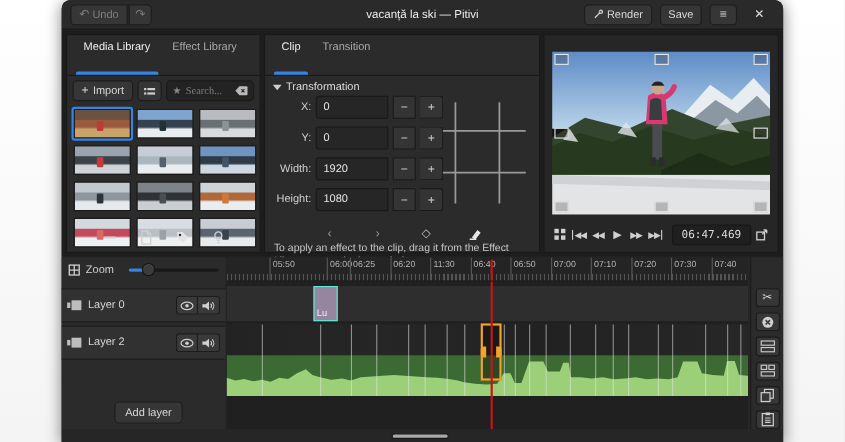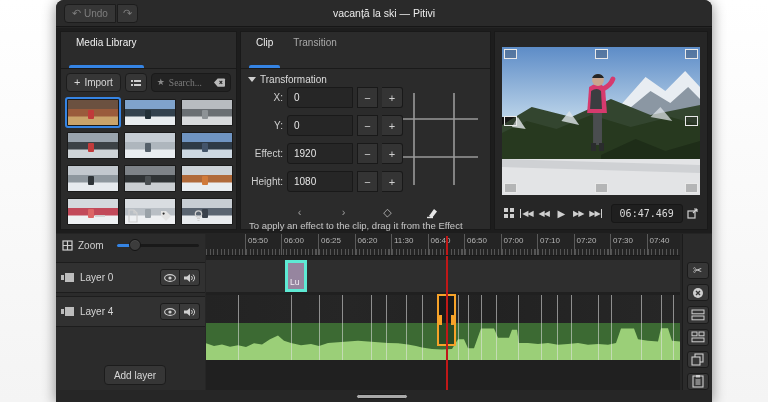--- a/index.html
+++ b/index.html
@@ -111,21 +111,21 @@
   .ruler .minor { position:absolute; left:0; right:0; bottom:0; height:6px;
                   background:repeating-linear-gradient(90deg,#555 0 1px,transparent 1px 3.65px); }
   .tick { position:absolute; top:0; bottom:0; border-left:1px solid #5a5a5a; color:#b5b5b5;
           font-size:8px; padding:2px 0 0 2px; white-space:nowrap;margin-left:15px; }
   .tracks { position:absolute; left:150px; top:22px; width:474px; bottom:12px; background:#202020; overflow:hidden; }
   .track0 { position:absolute; left:0; right:0; top:4px; height:32px; background:#2e2e2e; }
   .track1 { position:absolute; left:0; right:0; top:39px; height:65px; background:#242424; }
   .track1 .vid { position:absolute; left:0; right:0; top:0; height:28px;
                  background:linear-gradient(90deg,#232323 0%,#262626 30%,#222 60%,#272727 100%); }
   .track1 .aud { position:absolute; left:0; right:0; top:28px; height:37px; background:#3c6a33; }
-  .title-clip { position:absolute; top:0; height:32px; background:#96859f; border:3px solid #5eead4;
+  .title-clip { position:absolute; top:0; height:32px; background:#96859f; border:1px solid #5eead4;
                 color:#f3eef6; font-size:8.5px; display:flex; align-items:flex-end; padding:2px 2px;
                 overflow:hidden; }
   .boundary { position:absolute; top:0; width:1px; height:65px; background:rgba(230,230,230,.55); }
   .sel-clip { position:absolute; top:-1px; height:52px; border:2px solid #f6a229; background:rgba(10,10,10,.35); }
   .sel-clip .h { position:absolute; width:5px; height:10px; background:#f6a229; top:50%; margin-top:-5px; }
   .sel-clip .h.l { left:-2px; border-radius:3px 0 0 3px; }
   .sel-clip .h.r { right:-2px; border-radius:0 3px 3px 0; }
   .playhead { position:absolute; width:2px; background:#c01818; z-index:5; }
   .ph-ruler { top:2px; height:20px; left:0; }
   .ph-track { top:0; bottom:0; }
@@ -148,27 +148,47 @@
   <div class="headerbar">
     <div class="hb-left">
       <div class="btn dim" style="border-radius:4px 0 0 4px;">
         <span class="icon glyph">↶</span>&nbsp;<span>Undo</span>
       </div>
       <div class="btn dim" style="border-radius:0 4px 4px 0; padding:0 5px;">
         <span class="icon glyph">↷</span>
       </div>
     </div>
     <div class="hb-title">vacanță la ski — Pitivi</div>
+    <div class="hb-right">
+      <div class="btn">
+        <span class="icon" style="margin-right:4px;">
+          <svg width="9" height="9" viewBox="0 0 10 10">
+              <path d="M2 8 L7 3 M6 2 l2 2 M6.5 1.5 a1.6 1.6 0 1 1 2 2" stroke="#cfcfcf" stroke-width="1.4" fill="none"></path>
+            </svg>
+        </span>
+        <span>Render</span>
+      </div>
+      <div class="btn">
+        <span>Save</span>
+      </div>
+      <div class="btn" style="padding:0 8px;">
+        <span class="icon glyph">≡</span>
+      </div>
+      <div class="btn" style="padding:0 8px; background:transparent; border-color:transparent;">
+        <span class="icon glyph">✕</span>
+      </div>
+    </div>
   </div>
 
   <div class="main">
 
     <div class="panel panel-media">
       <div class="tabs">
         <div class="tab active">Media Library</div>
+        <div class="tab">Effect Library</div>
       </div>
       <div class="media-toolbar">
         <div class="btn import-btn" style="height:19px;">
           <span class="icon glyph">+</span>
           <span>Import</span>
         </div>
         <div class="btn" style="height:19px; padding:0 5px;">
           <span class="icon">
             <svg width="10" height="8" viewBox="0 0 10 8">
                 <rect x="0" y="1" width="2" height="2" fill="#cfcfcf"></rect>
@@ -278,21 +298,21 @@
             <span class="spin-btn">−</span>
             <span class="spin-btn plus">+</span>
           </div>
           <div class="spin-row" style="top: 28px;">
             <span class="lbl">Y:</span>
             <span class="entry">0</span>
             <span class="spin-btn">−</span>
             <span class="spin-btn plus">+</span>
           </div>
           <div class="spin-row" style="top: 56px;">
-            <span class="lbl">Effect:</span>
+            <span class="lbl">Width:</span>
             <span class="entry">1920</span>
             <span class="spin-btn">−</span>
             <span class="spin-btn plus">+</span>
           </div>
           <div class="spin-row" style="top: 84px;">
             <span class="lbl">Height:</span>
             <span class="entry">1080</span>
             <span class="spin-btn">−</span>
             <span class="spin-btn plus">+</span>
           </div>
@@ -422,21 +442,21 @@
           </div>
         </div>
       </div>
       <div class="layer-row" style="top:62px;">
         <span class="icon">
           <svg width="13" height="9" viewBox="0 0 13 9">
               <rect x="0" y="2" width="3" height="5" fill="#bdbdbd"></rect>
               <rect x="4" y="0" width="9" height="9" fill="#bdbdbd"></rect>
             </svg>
         </span>
-        <span class="layer-name">Layer 4</span>
+        <span class="layer-name">Layer 2</span>
         <div style="display:flex;">
           <div class="mini-btn">
             <svg width="12" height="8" viewBox="0 0 12 8">
                 <ellipse cx="6" cy="4" rx="5.4" ry="3.4" fill="none" stroke="#cfcfcf" stroke-width="1.1"></ellipse>
                 <circle cx="6" cy="4" r="1.6" fill="#cfcfcf"></circle>
               </svg>
           </div>
           <div class="mini-btn" style="border-left:none; border-radius:0 3px 3px 0;">
             <svg width="11" height="10" viewBox="0 0 11 10">
                 <polygon points="0,3.5 3,3.5 6,1 6,9 3,6.5 0,6.5" fill="#cfcfcf"></polygon>
@@ -447,21 +467,21 @@
       </div>
       <div class="btn add-layer" style="top:131px;">
         <span>Add layer</span>
       </div>
     </div>
 
     <div class="ruler" id="ruler">
       <div class="minor"></div>
       <div class="playhead ph-ruler" id="ph-ruler" style="left: 240px;"></div>
     <div class="tick" style="left: 24px;">05:50</div>
-        <div class="tick" style="left: 60px;">06:00</div>
+        <div class="tick" style="left: 76px;">06:00</div>
         <div class="tick" style="left: 97px;">06:25</div>
         <div class="tick" style="left: 133.5px;">06:20</div>
         <div class="tick" style="left: 170px;">11:30</div>
         <div class="tick" style="left: 206.5px;">06:40</div>
         <div class="tick" style="left: 243px;">06:50</div>
         <div class="tick" style="left: 279.5px;">07:00</div>
         <div class="tick" style="left: 316px;">07:10</div>
         <div class="tick" style="left: 352.5px;">07:20</div>
         <div class="tick" style="left: 389px;">07:30</div>
         <div class="tick" style="left: 425.5px;">07:40</div>

